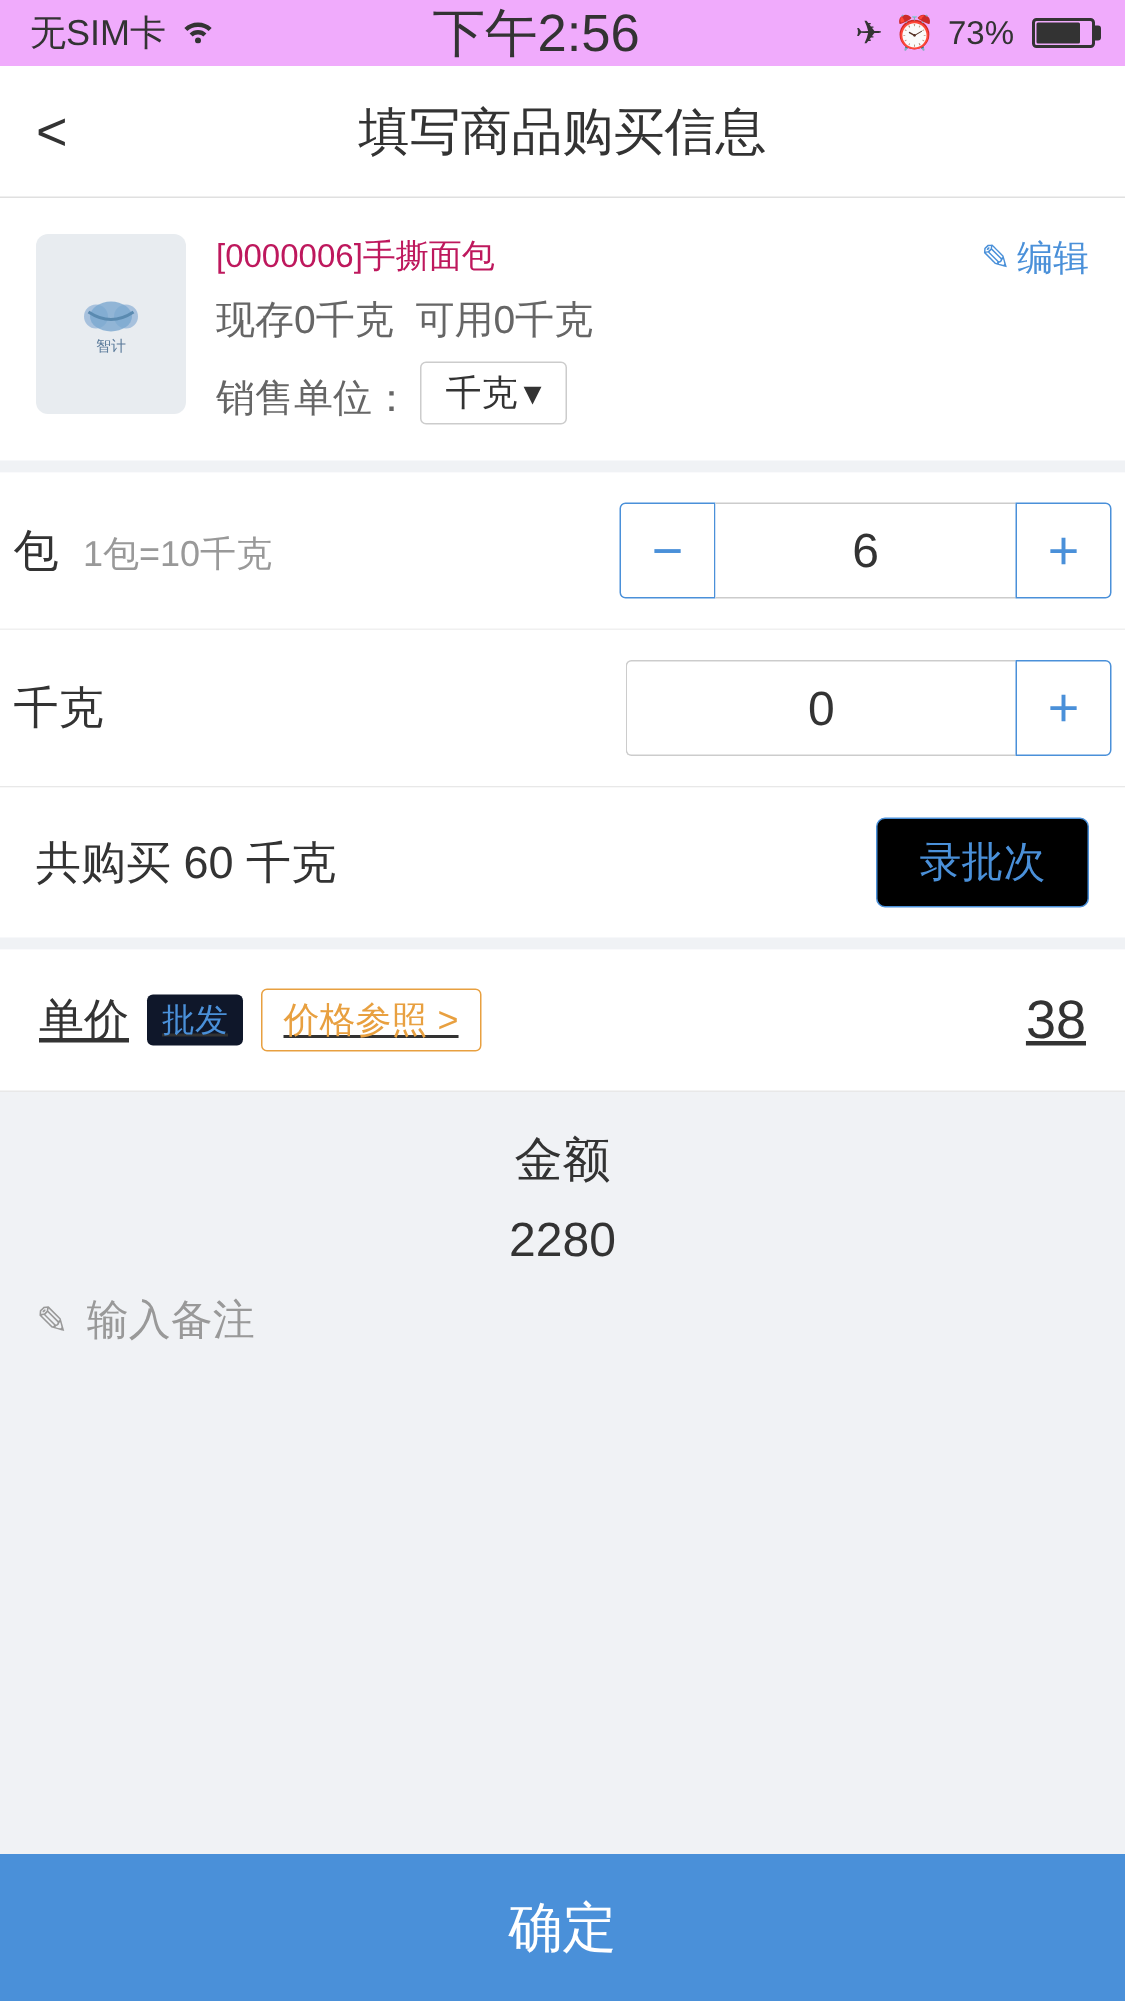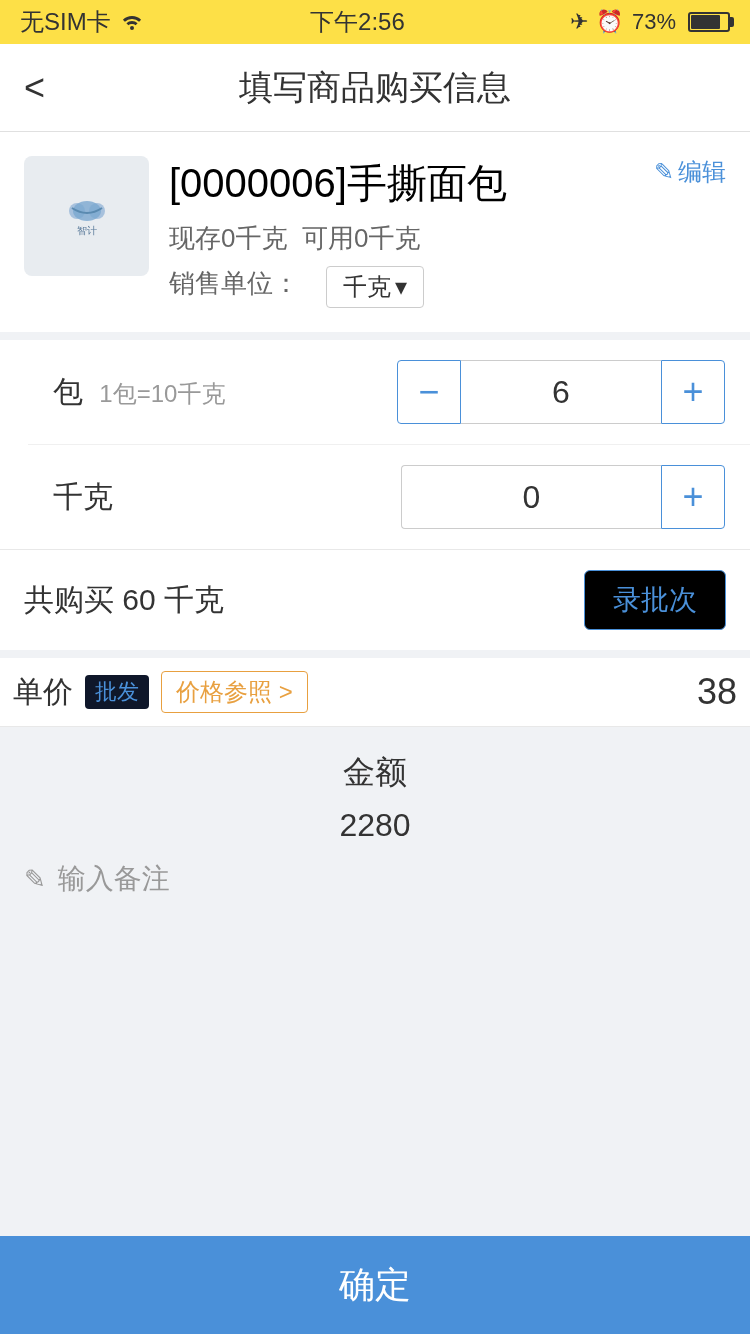--- a/index.html
+++ b/index.html
@@ -8,31 +8,31 @@
       width: 750px;
       min-height: 1334px;
       font-family: -apple-system, "PingFang SC", "Helvetica Neue", sans-serif;
       background: #f0f2f5;
       font-size: 28px;
       color: #333;
     }
 
     
     .status-bar {
-      background: #fde047;
+      background: #f0abfc;
       height: 44px;
       display: flex;
       align-items: center;
       justify-content: space-between;
       padding: 0 20px;
       font-size: 24px;
       color: #333;
     }
     .status-left { display: flex; align-items: center; gap: 8px; }
-    .status-center { font-size: 24px; font-weight: 500; }
+    .status-center { font-size: 35px; font-weight: 500; }
     .status-right { display: flex; align-items: center; gap: 8px; font-size: 22px; }
 
     
     .nav-bar {
       background: #fff;
       height: 88px;
       display: flex;
       align-items: center;
       justify-content: center;
       border-bottom: 1px solid #e0e0e0;
@@ -54,48 +54,48 @@
     
     .product-card {
       background: #fff;
       padding: 24px;
       display: flex;
       align-items: flex-start;
       gap: 20px;
       border-bottom: 8px solid #f0f2f5;
     }
     .product-image {
-      width: 125px;
+      width: 100px;
       height: 120px;
       background: #e8ecf0;
       border-radius: 8px;
       display: flex;
       align-items: center;
       justify-content: center;
       flex-shrink: 0;
     }
     .product-image svg { width: 60px; height: 60px; }
     .product-info { flex: 1; }
     .product-name {
-      font-size: 40px;
-      color: #000000;
+      font-size: 22px;
+      color: #be185d;
       font-weight: 500;
       margin-bottom: 10px;
     }
     .product-stock {
       font-size: 26px;
       color: #666;
       margin-bottom: 10px;
     }
     .product-unit {
       font-size: 26px;
       color: #666;
       display: flex;
-      align-items: flex-start;
-      gap: 27px;
+      align-items: flex-end;
+      gap: 6px;
     }
     .unit-select {
       border: 1px solid #ccc;
       border-radius: 4px;
       padding: 4px 16px;
       font-size: 24px;
       color: #333;
       background: #fff;
       display: inline-flex;
       align-items: center;
@@ -112,23 +112,22 @@
     }
 
     
     .input-section {
       background: #fff;
       border-bottom: 1px solid #e8e8e8;
     }
     .input-row {
       display: flex;
       align-items: center;
-      padding: 20px 25px;
+      padding: 20px 9px;
       border-bottom: 1px solid #f0f0f0;
-      margin-left: 28px;
     }
     .input-row:last-child { border-bottom: none; }
     .input-label {
       font-size: 30px;
       color: #333;
       flex: 1;
     }
     .input-hint {
       font-size: 24px;
       color: #999;
@@ -200,22 +199,23 @@
       padding: 10px 28px;
       font-size: 28px;
       color: #4a90d9;
       background: #000000;
       cursor: pointer;
     }
 
     
     .price-section {
       background: #fff;
-      padding: 13px;
+      padding: 26px;
       border-bottom: 1px solid #e8e8e8;
+      text-decoration: underline;
     }
     .price-row {
       display: flex;
       align-items: center;
       justify-content: space-between;
     }
     .price-label {
       font-size: 30px;
       color: #333;
       display: flex;

